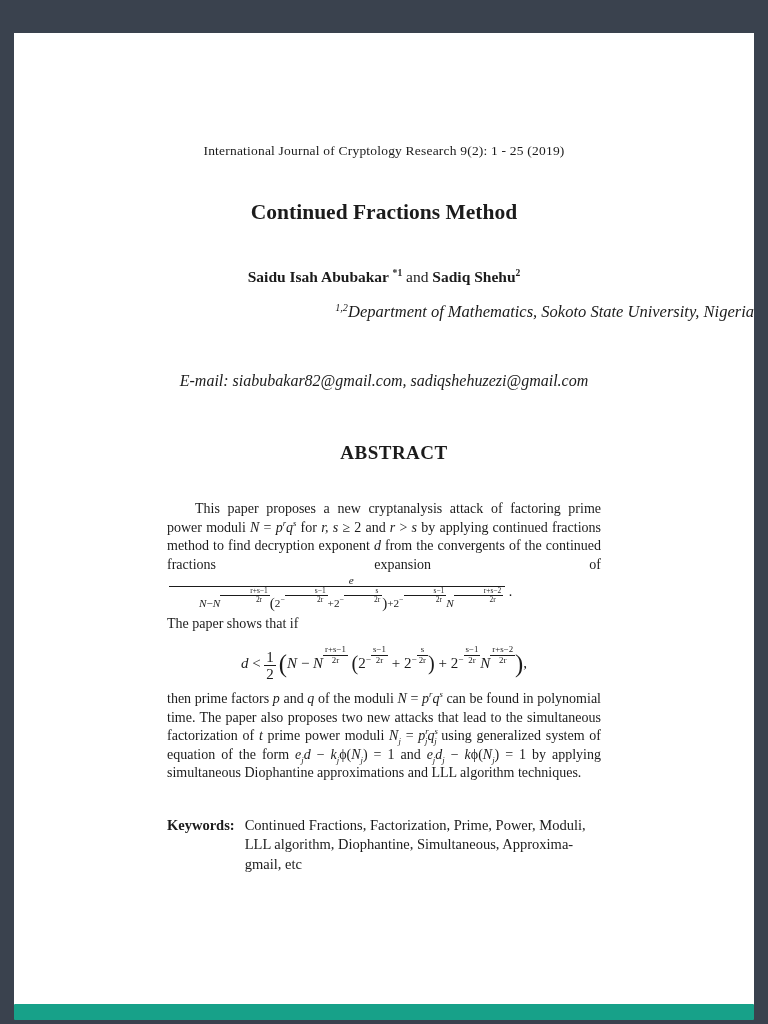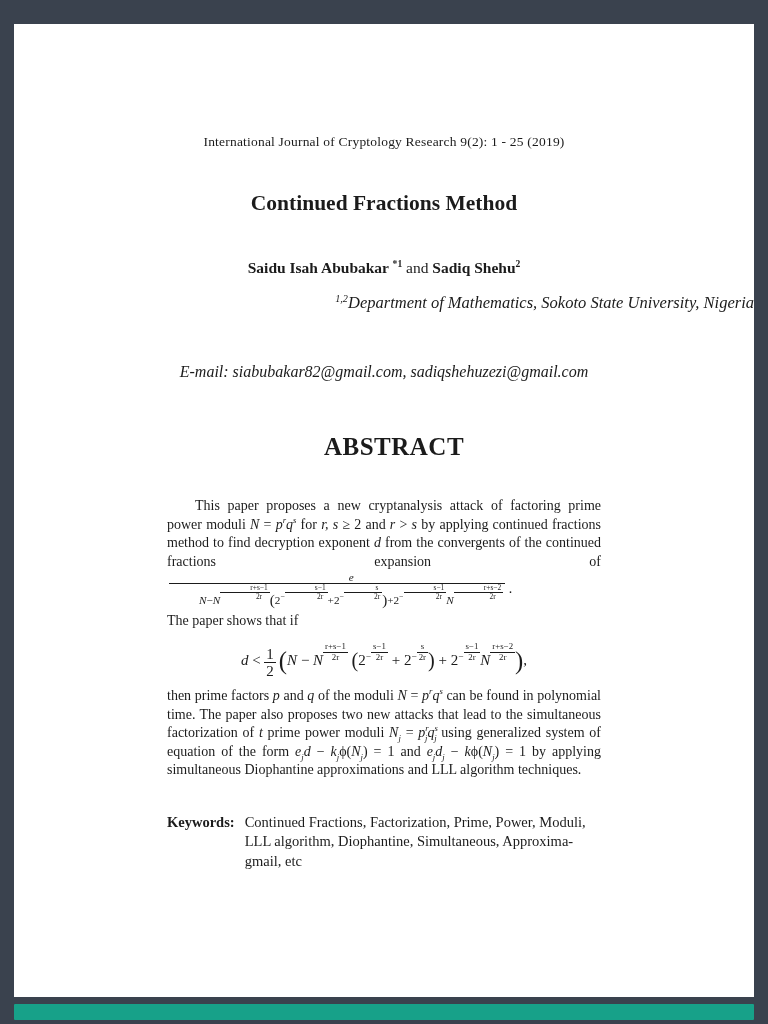--- a/index.html
+++ b/index.html
@@ -2,35 +2,35 @@
 <html><head>
 <meta charset="utf-8">
 <style>
   html,body{margin:0;padding:0;}
   body{
     width:768px;height:1024px;position:relative;overflow:hidden;
     background:#3a424e;
     font-family:"Liberation Serif","DejaVu Serif",serif;
   }
   .page{
-    position:absolute;left:14px;top:24px;width:740px;height:973px;
+    position:absolute;left:14px;top:33px;width:740px;height:973px;
     background:#ffffff;color:#1b1b1b;
   }
   .progress-bar{
     position:absolute;left:14px;top:1004px;width:740px;height:16px;
     border-radius:1px;
   }
   .journal-header{margin-top:110px;text-align:center;font-size:13.5px;letter-spacing:0.2px;}
   .paper-title{margin-top:36px;text-align:center;font-size:21.5px;font-weight:bold;line-height:35px;}
   .paper-title .mt{font-weight:normal;font-style:italic;}
   .authors-line{margin-top:38px;text-align:center;font-size:15.5px;}
   .affiliation-line{margin-top:16px;text-align:right;font-size:16.5px;}
   .email-line{margin-top:50px;text-align:center;font-size:16px;}
   .corresponding-line{margin-top:1px;text-align:center;font-size:15px;}
-  .abstract-heading{margin-top:52px;text-align:center;font-size:25px;font-weight:bold;letter-spacing:0.5px;padding-left:20px;}
+  .abstract-heading{margin-top:52px;text-align:center;font-size:19px;font-weight:bold;letter-spacing:0.5px;padding-left:20px;}
   .abstract-body{width:434px;margin:36px auto 0;font-size:14px;line-height:18.6px;text-align:justify;}
   .abstract-body .p1{text-indent:28px;margin:0;}
   .abstract-body .lead{margin:3px 0 0;text-indent:0;}
   .equation{margin:12px 0 8px;text-align:center;font-size:15px;text-indent:0;}
   .abstract-body .p2{margin:2px 0 0;text-indent:0;}
   .keywords{display:flex;width:434px;margin:33px auto 0;font-size:14.5px;line-height:19.5px;}
   .keywords .kw-label{font-weight:bold;white-space:nowrap;margin-right:10px;}
   .keywords .kw-lines{flex:1;}
   sup{font-size:0.62em;line-height:0;vertical-align:super;}
   sub{font-size:0.62em;line-height:0;vertical-align:sub;}

